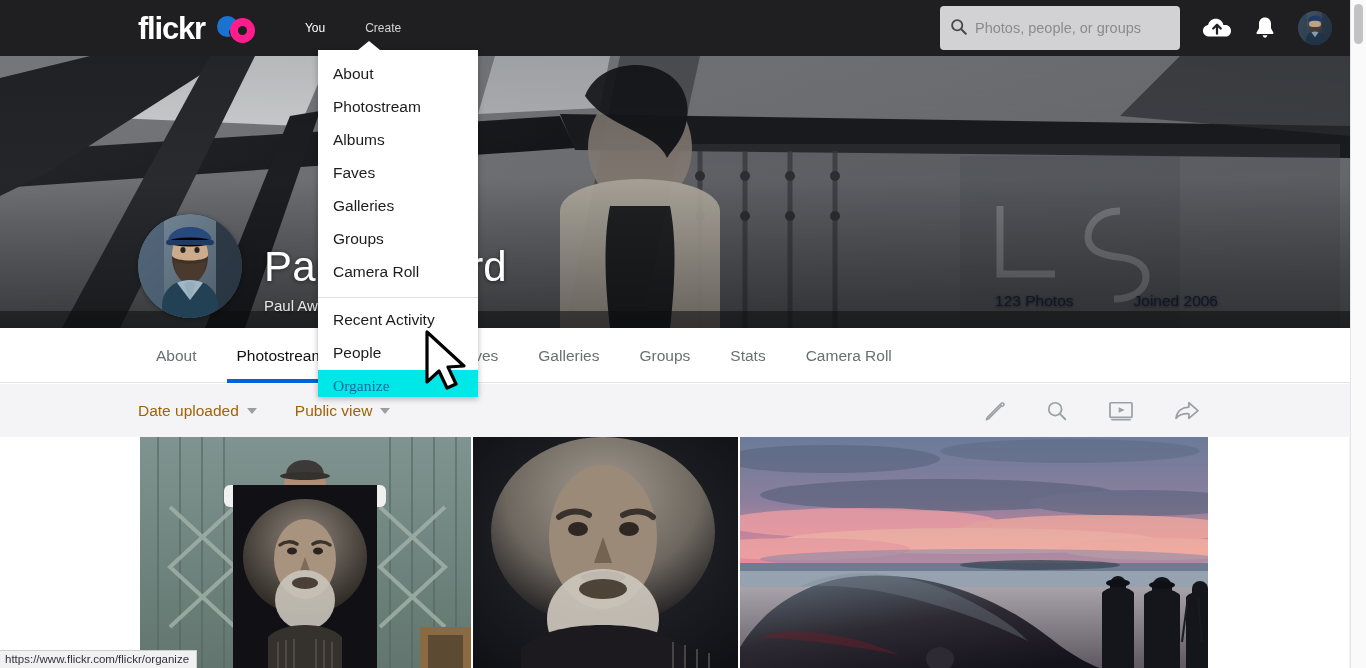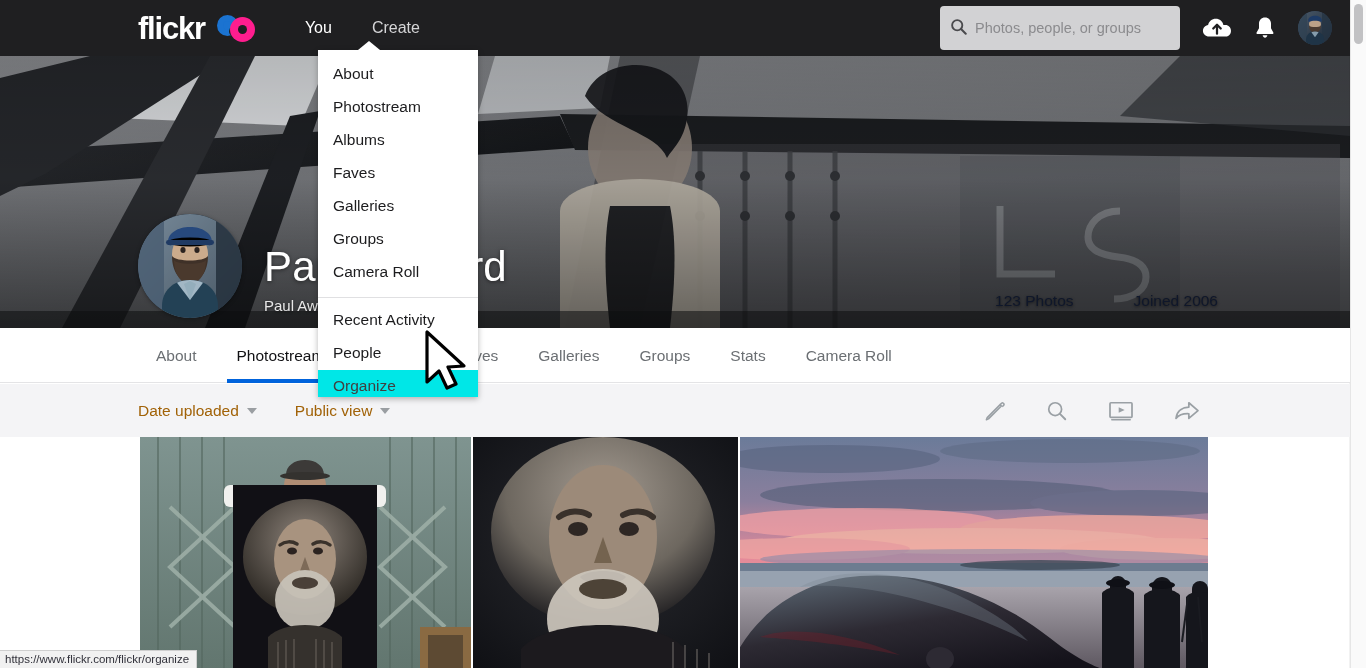--- a/index.html
+++ b/index.html
@@ -13,21 +13,21 @@
   #app { position:relative; width:1366px; height:668px; overflow:hidden; }
 
   
   .header {
     position:absolute; top:0; left:0;
     width:1350px; height:56px;
     background:#1f1f21;
     display:flex; align-items:center;
     z-index:40;
   }
-  .logo-wrap { display:flex; align-items:flex-start; margin-left:138px; }
+  .logo-wrap { display:flex; align-items:flex-end; margin-left:138px; }
   .logo-text {
     color:#ffffff; font-size:31px; font-weight:bold;
     letter-spacing:-1.2px; line-height:1;
   }
   .donuts { position:relative; width:44px; height:30px; margin-left:12px; }
   .donut { position:absolute; border-radius:50%; }
   .donut-blue {
     width:21px; height:21px; left:0; top:2px;
     background:#1b73d1; border:6px solid #1b73d1;
     box-shadow:inset 0 0 0 5px #1b73d1;
@@ -39,21 +39,21 @@
   .donut-pink {
     width:25px; height:25px; left:13px; top:4px;
     background:#ff1d8e;
   }
   .donut-pink::after {
     content:""; position:absolute; left:8px; top:8px;
     width:9px; height:9px; border-radius:50%; background:#1f1f21;
   }
   .nav-primary { display:flex; align-items:center; margin-left:24px; height:56px; }
   .nav-link {
-    color:#d5d5d7; font-size:16px;
+    color:#d5d5d7; font-size:12px;
     padding:0 20px; line-height:56px;
     cursor:pointer; white-space:nowrap;
   }
   .nav-link.active { color:#ffffff; }
 
   .header-right {
     margin-left:auto; display:flex; align-items:center;
     padding-right:18px;
   }
   .search-box {
@@ -197,21 +197,21 @@
     top:-9px; left:40px;
     border-left:11px solid transparent;
     border-right:11px solid transparent;
     border-bottom:9px solid #ffffff;
   }
   .dd-item {
     font-size:15.5px; color:#1c1c1e;
     padding:6px 0 6px 15px; line-height:1.35;
     cursor:pointer; white-space:nowrap;
   }
-  .dd-item.highlight { background:#00e7e7; color:#404040; }
+  .dd-item.highlight { background:#00e7e7; color:#0369a1;font-family:Liberation Serif, serif; }
   .dd-sep {
     height:1px; background:#e0e0e2;
     margin:9px 0 6px 0;
   }
   .dd-group-bottom { padding-bottom:0; }
 
   
   .cursor {
     position:absolute; left:424px; top:330px;
     z-index:90; pointer-events:none;

